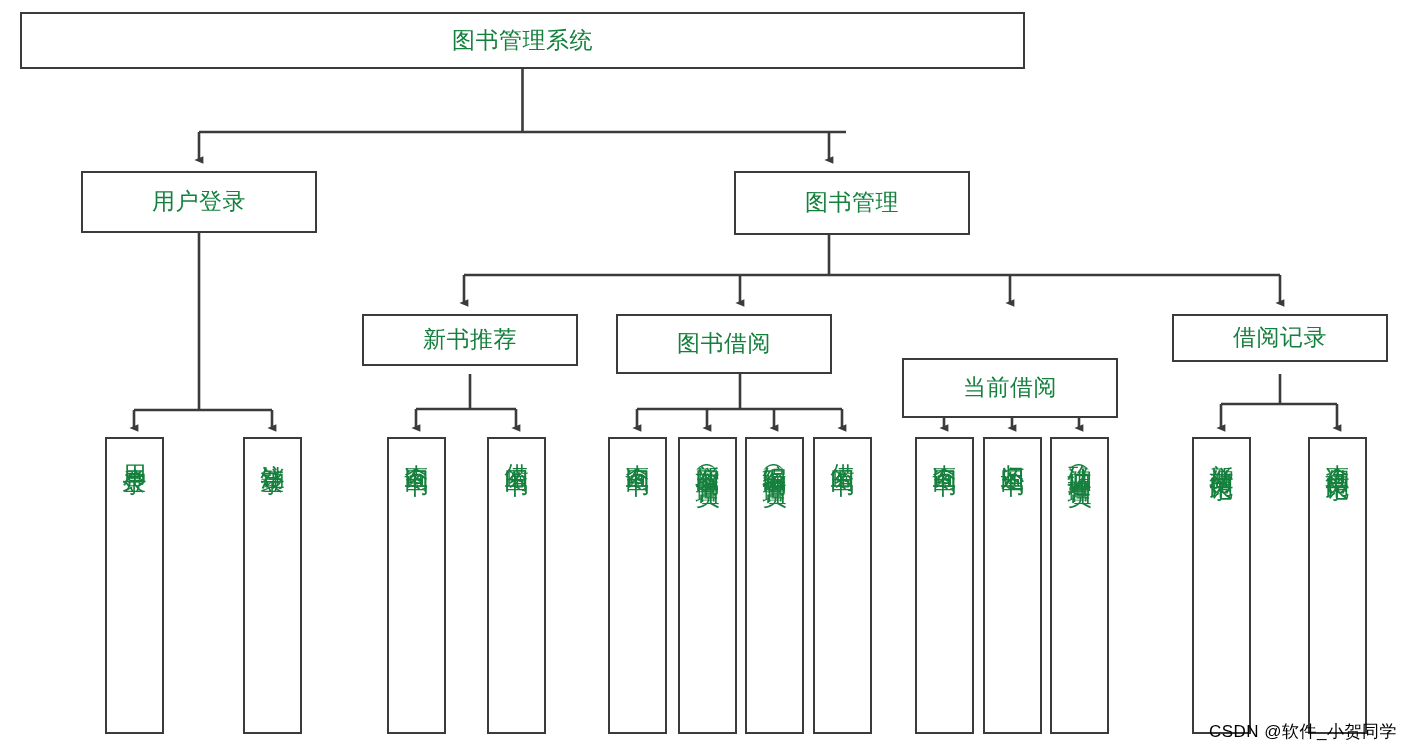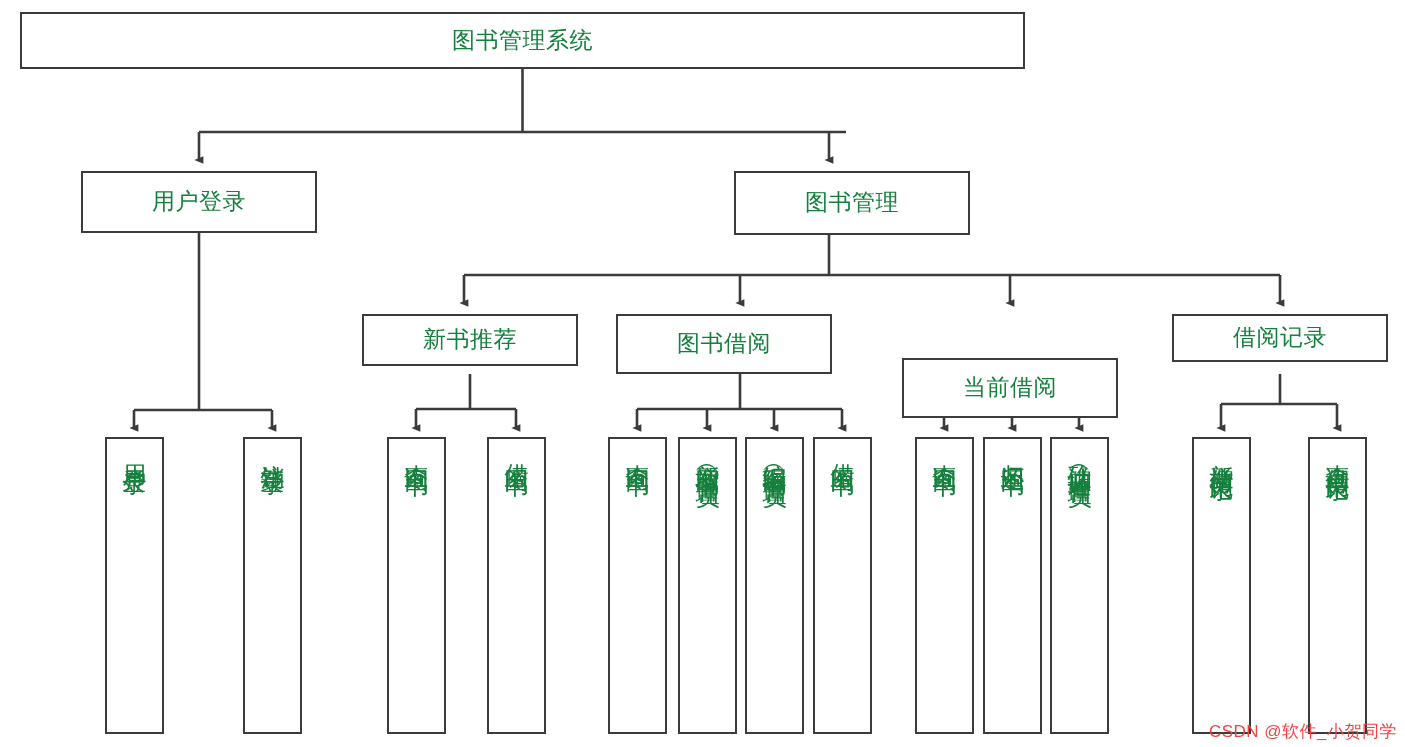--- a/index.html
+++ b/index.html
@@ -59,21 +59,21 @@
     font-size: 24px;
     line-height: 1.0;
     letter-spacing: 3px;
     white-space: nowrap;
   }
   .watermark {
     position: absolute;
     right: 8px;
     bottom: 4px;
     font-size: 17px;
-    color: #ef4444;
+    color: #000000;
     letter-spacing: 0.5px;
     z-index: 5;
     white-space: nowrap;
   }
 </style>
 </head>
 <body>
 
 <div id="canvas">
 

